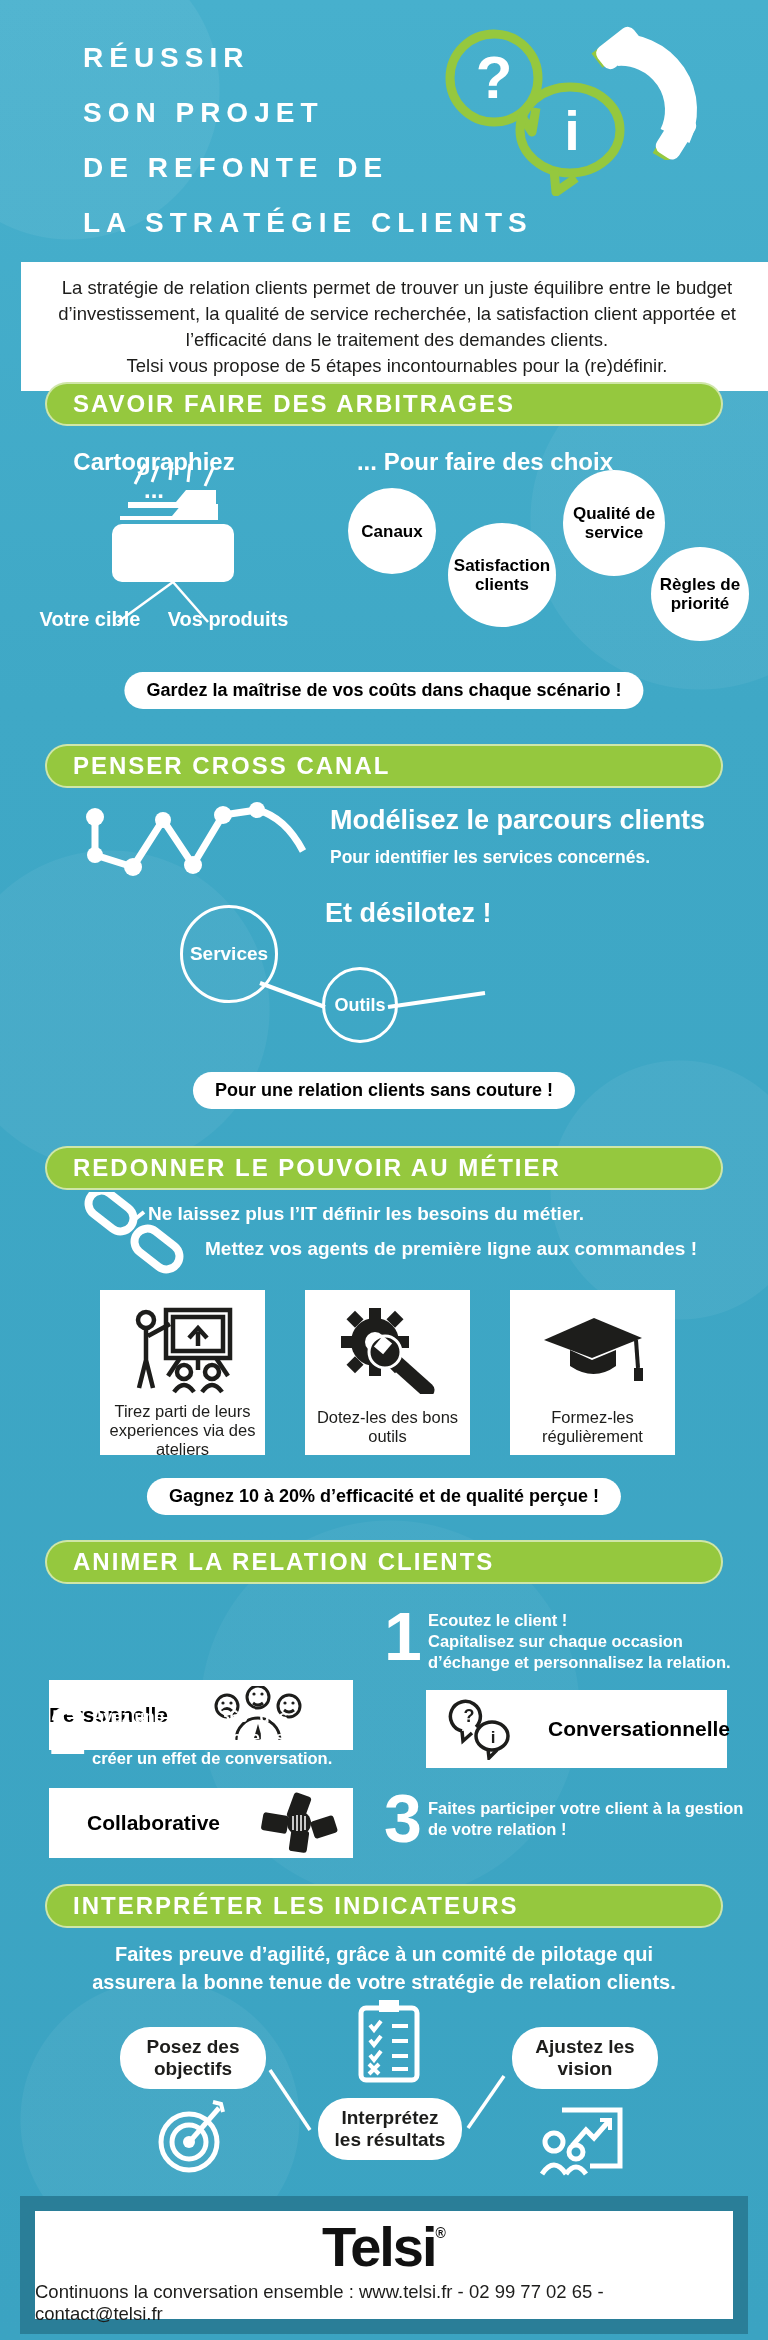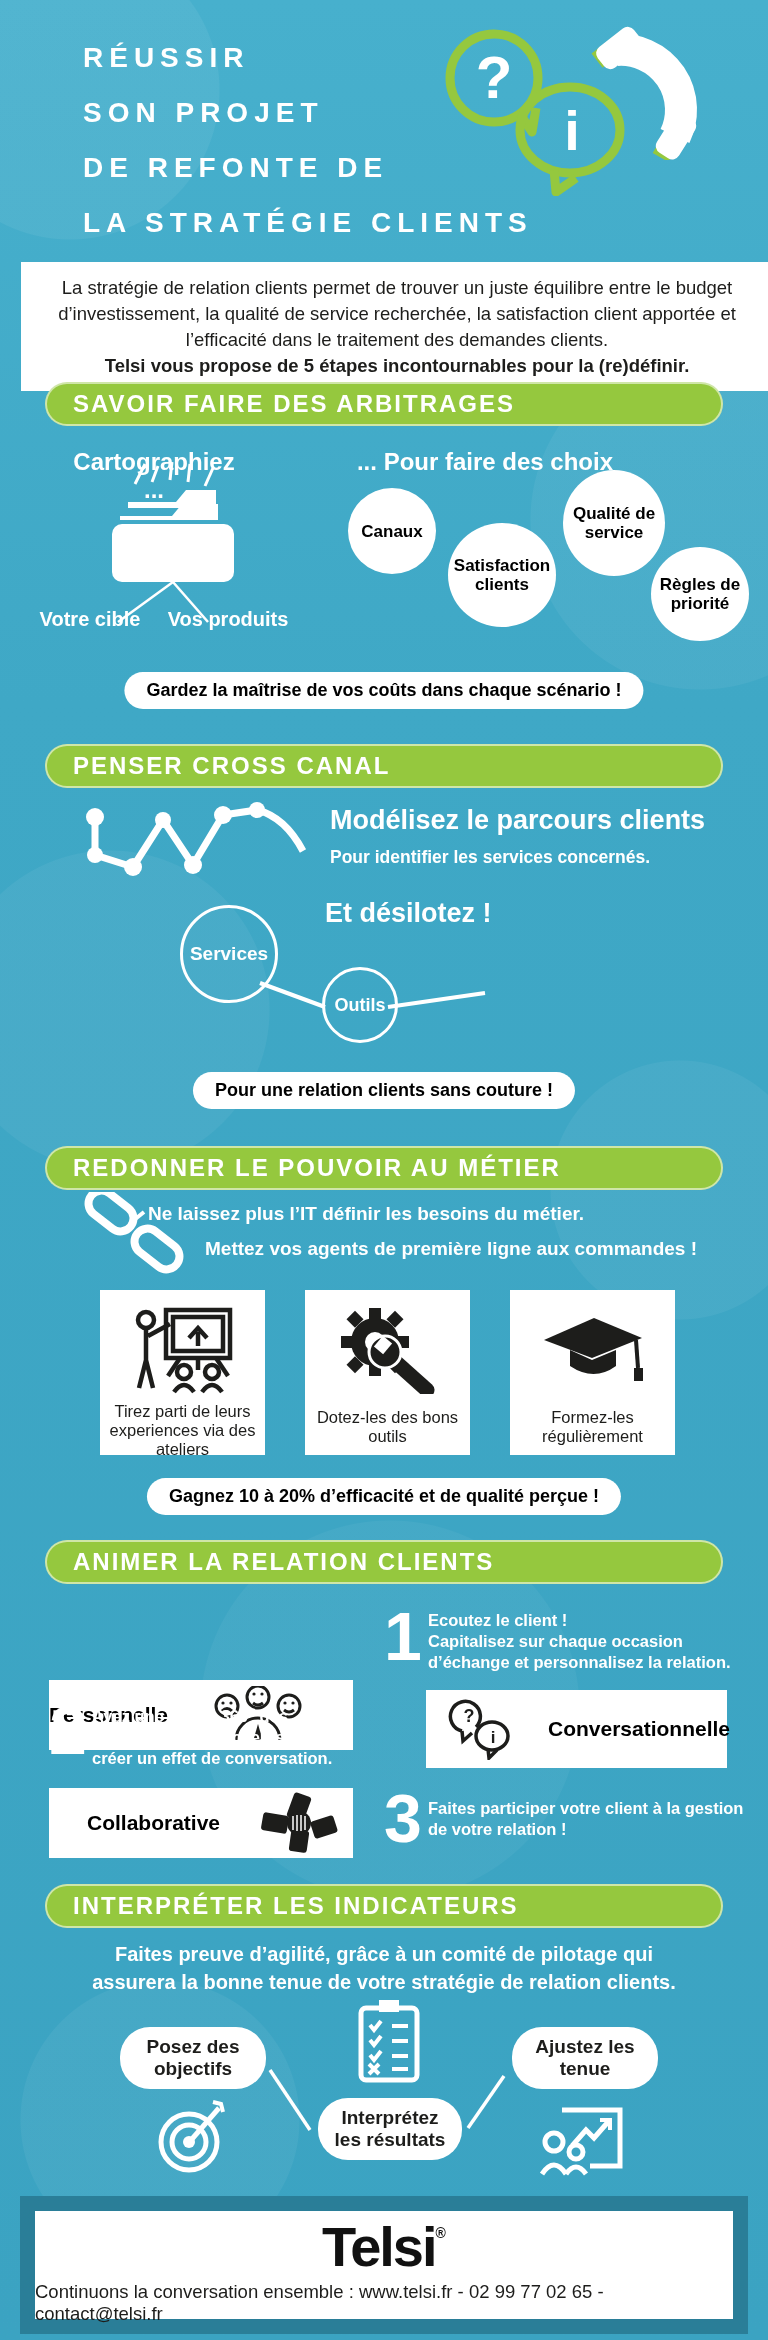--- a/index.html
+++ b/index.html
@@ -12,21 +12,21 @@
       radial-gradient(circle 130px at 680px 1190px, rgba(255,255,255,.05) 0 129px, transparent 130px),
       radial-gradient(circle 190px at 390px 1710px, rgba(255,255,255,.045) 0 189px, transparent 190px),
       radial-gradient(circle 140px at 160px 2120px, rgba(255,255,255,.05) 0 139px, transparent 140px),
       linear-gradient(180deg,#47b0cd 0%, #3fa8c6 30%, #3ba3c2 100%);}
   .abs{position:absolute;}
   
   .title{top:30px;left:83px;color:#fff;font-weight:bold;font-size:28px;line-height:55px;letter-spacing:6px;}
   
   .intro{top:262px;left:21px;width:752px;background:#fff;box-sizing:border-box;
     padding:13px 24px 12px;text-align:center;color:#1d1d1b;font-size:18.5px;line-height:26px;}
-  .intro .bold{font-weight:bold;}
+  .intro .bold{font-weight:normal;}
   
   .pill{left:45px;width:678px;height:44px;box-sizing:border-box;background:#95C83E;
     border:2px solid rgba(255,255,255,.55);border-radius:24px;display:flex;align-items:center;
     padding-left:26px;color:#fff;font-size:24px;font-weight:bold;letter-spacing:2px;}
   
   .banner{left:384px;transform:translateX(-50%);background:#fff;border-radius:20px;
     padding:8px 22px;white-space:nowrap;color:#000;font-weight:bold;font-size:18px;}
   .whead{color:#fff;font-weight:bold;font-size:24px;}
   .wlabel{color:#fff;font-weight:bold;font-size:20px;}
   
@@ -350,21 +350,21 @@
         <path d="M13 66 l10 10 M23 66 l-10 10"></path>
           <line x1="36" y1="71" x2="52" y2="71"></line>
       </g>
     </svg>
   </div>
 
   <div class="abs bub" style="top:2027px;left:120px;width:146px;height:62px;">
       <span style="width:110px;">Posez des objectifs</span>
     </div>
   <div class="abs bub" style="top:2027px;left:512px;width:146px;height:62px;">
-      <span style="width:110px;">Ajustez les tenue</span>
+      <span style="width:110px;">Ajustez les vision</span>
     </div>
   <div class="abs bub" style="top:2098px;left:318px;width:144px;height:62px;">
       <span style="width:120px;">Interprétez les résultats</span>
     </div>
 
   <div class="abs" style="top:2060px;left:260px;width:260px;height:80px;">
     <svg width="260" height="80" viewBox="0 0 260 80">
       <line x1="10" y1="10" x2="50" y2="70" stroke="#fff" stroke-width="3.5"></line>
       <line x1="208" y1="68" x2="244" y2="16" stroke="#fff" stroke-width="3.5"></line>
     </svg>

